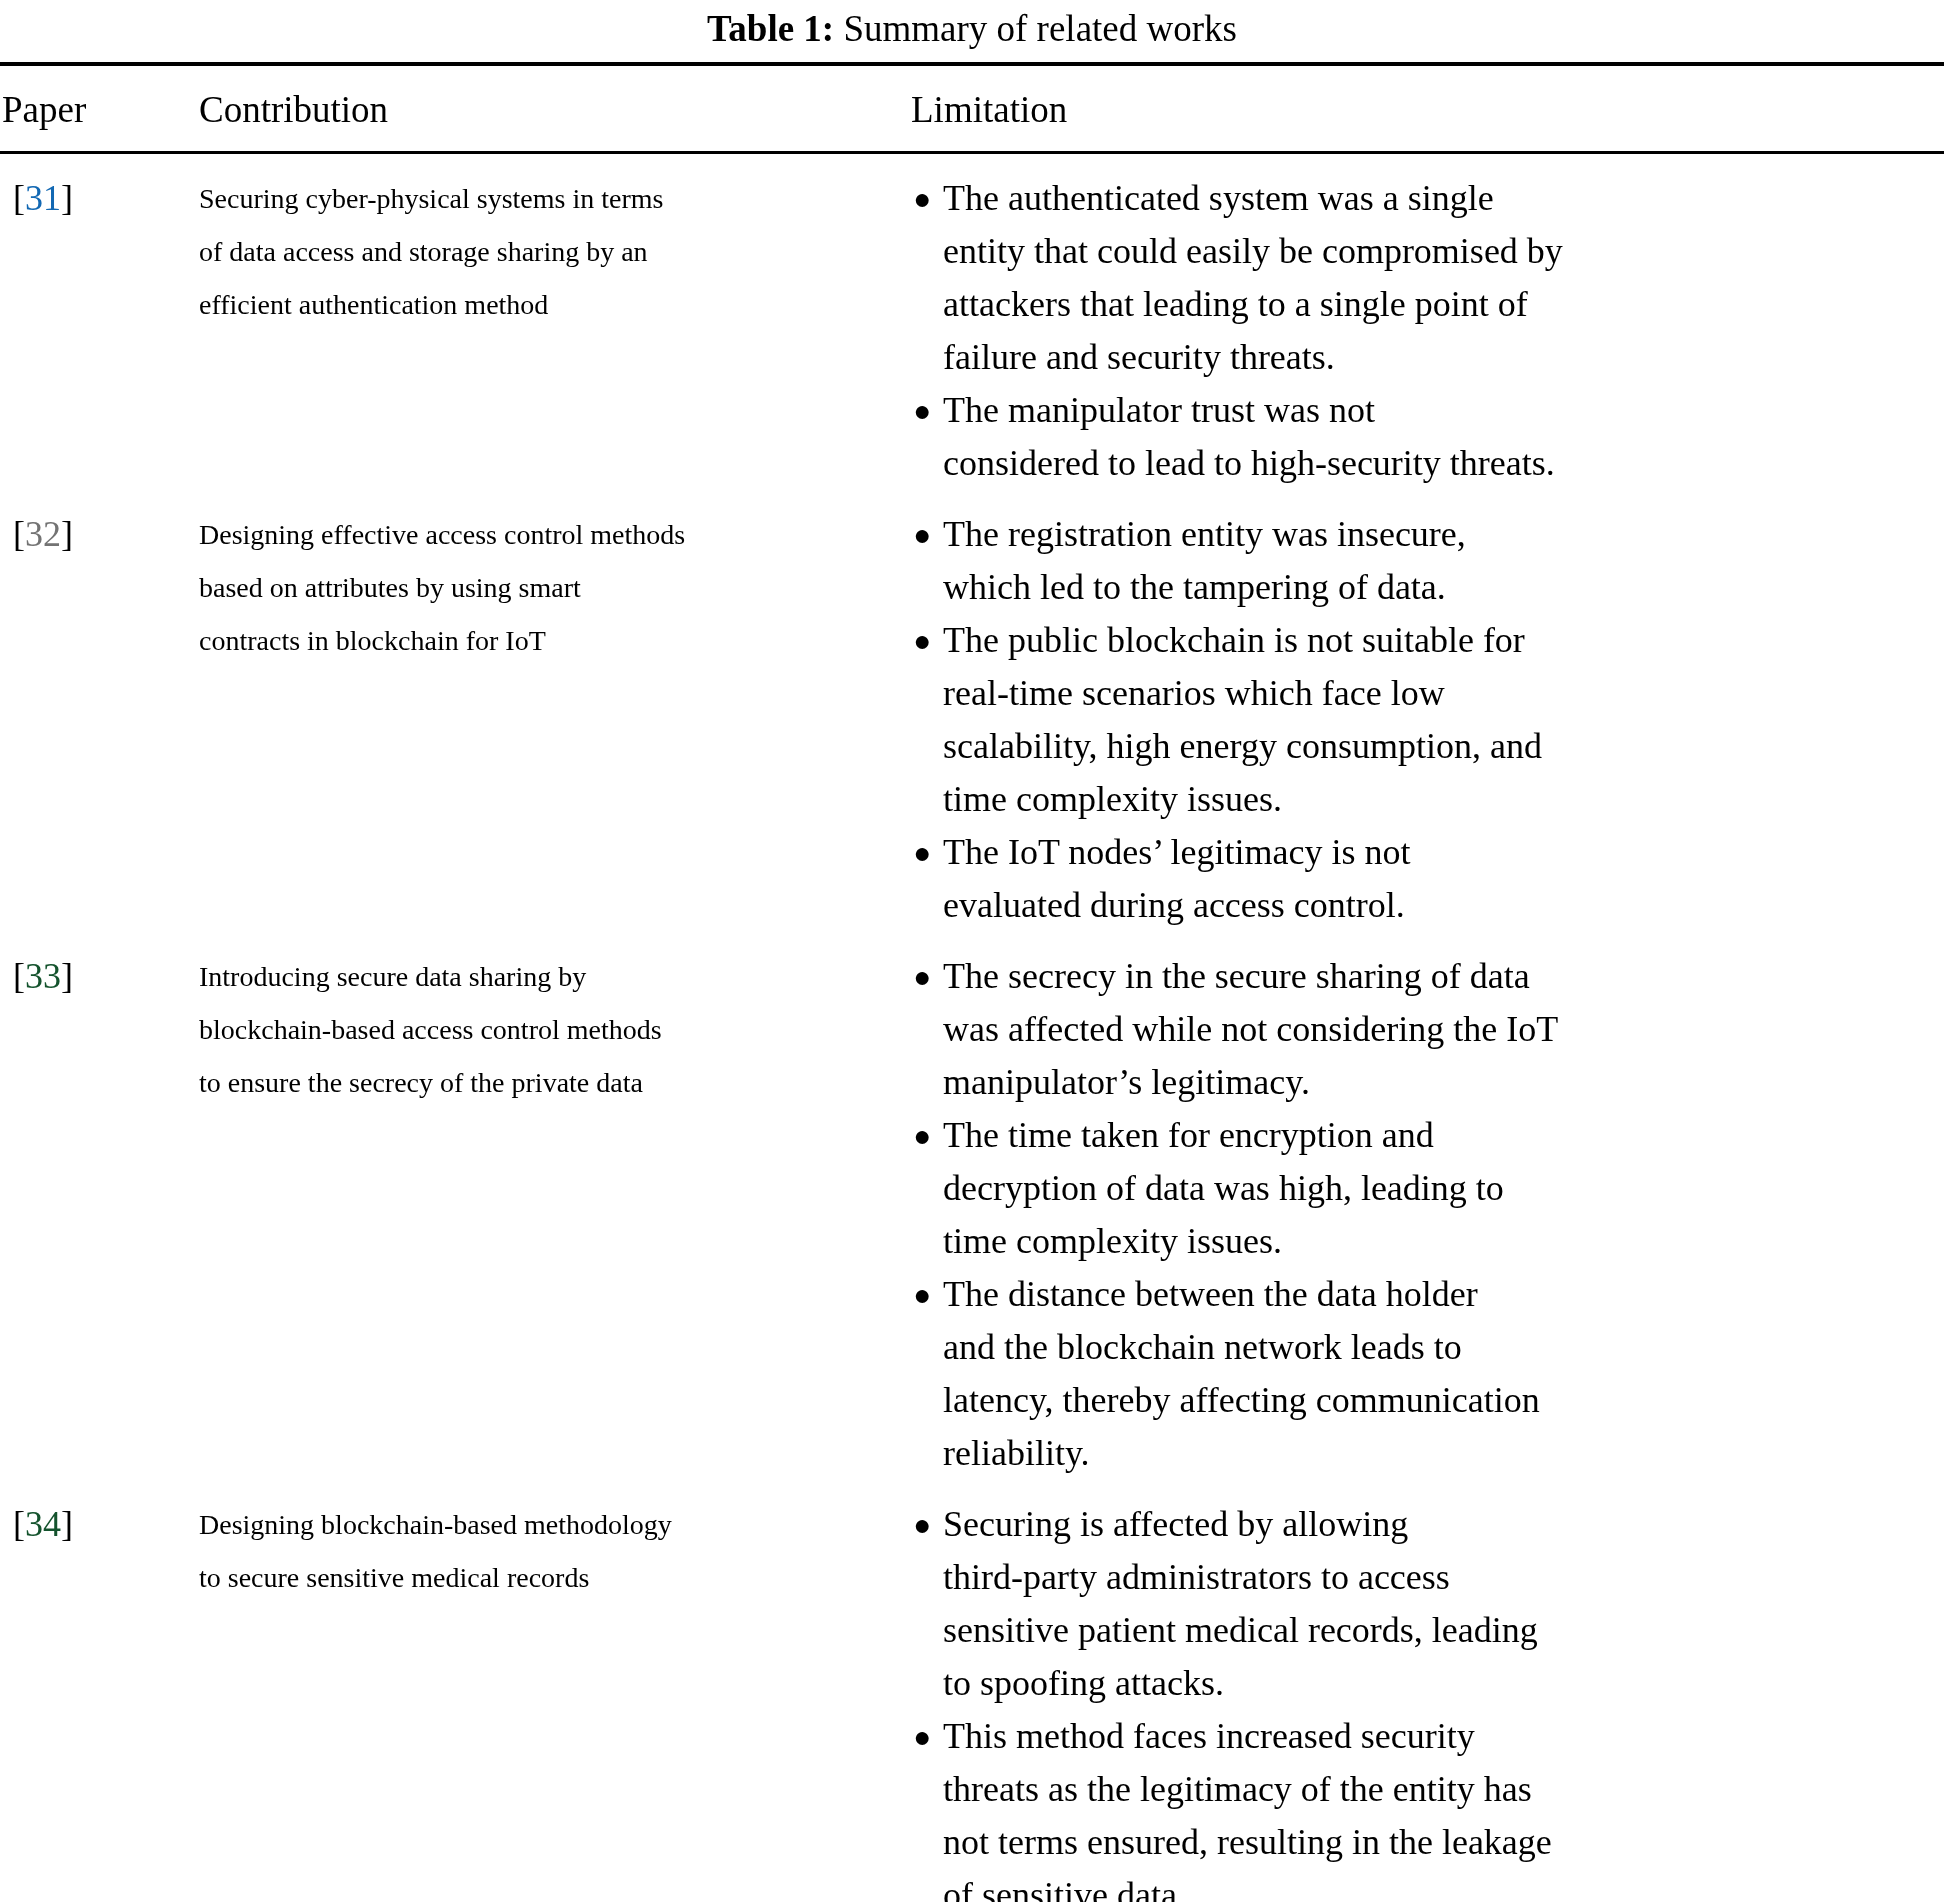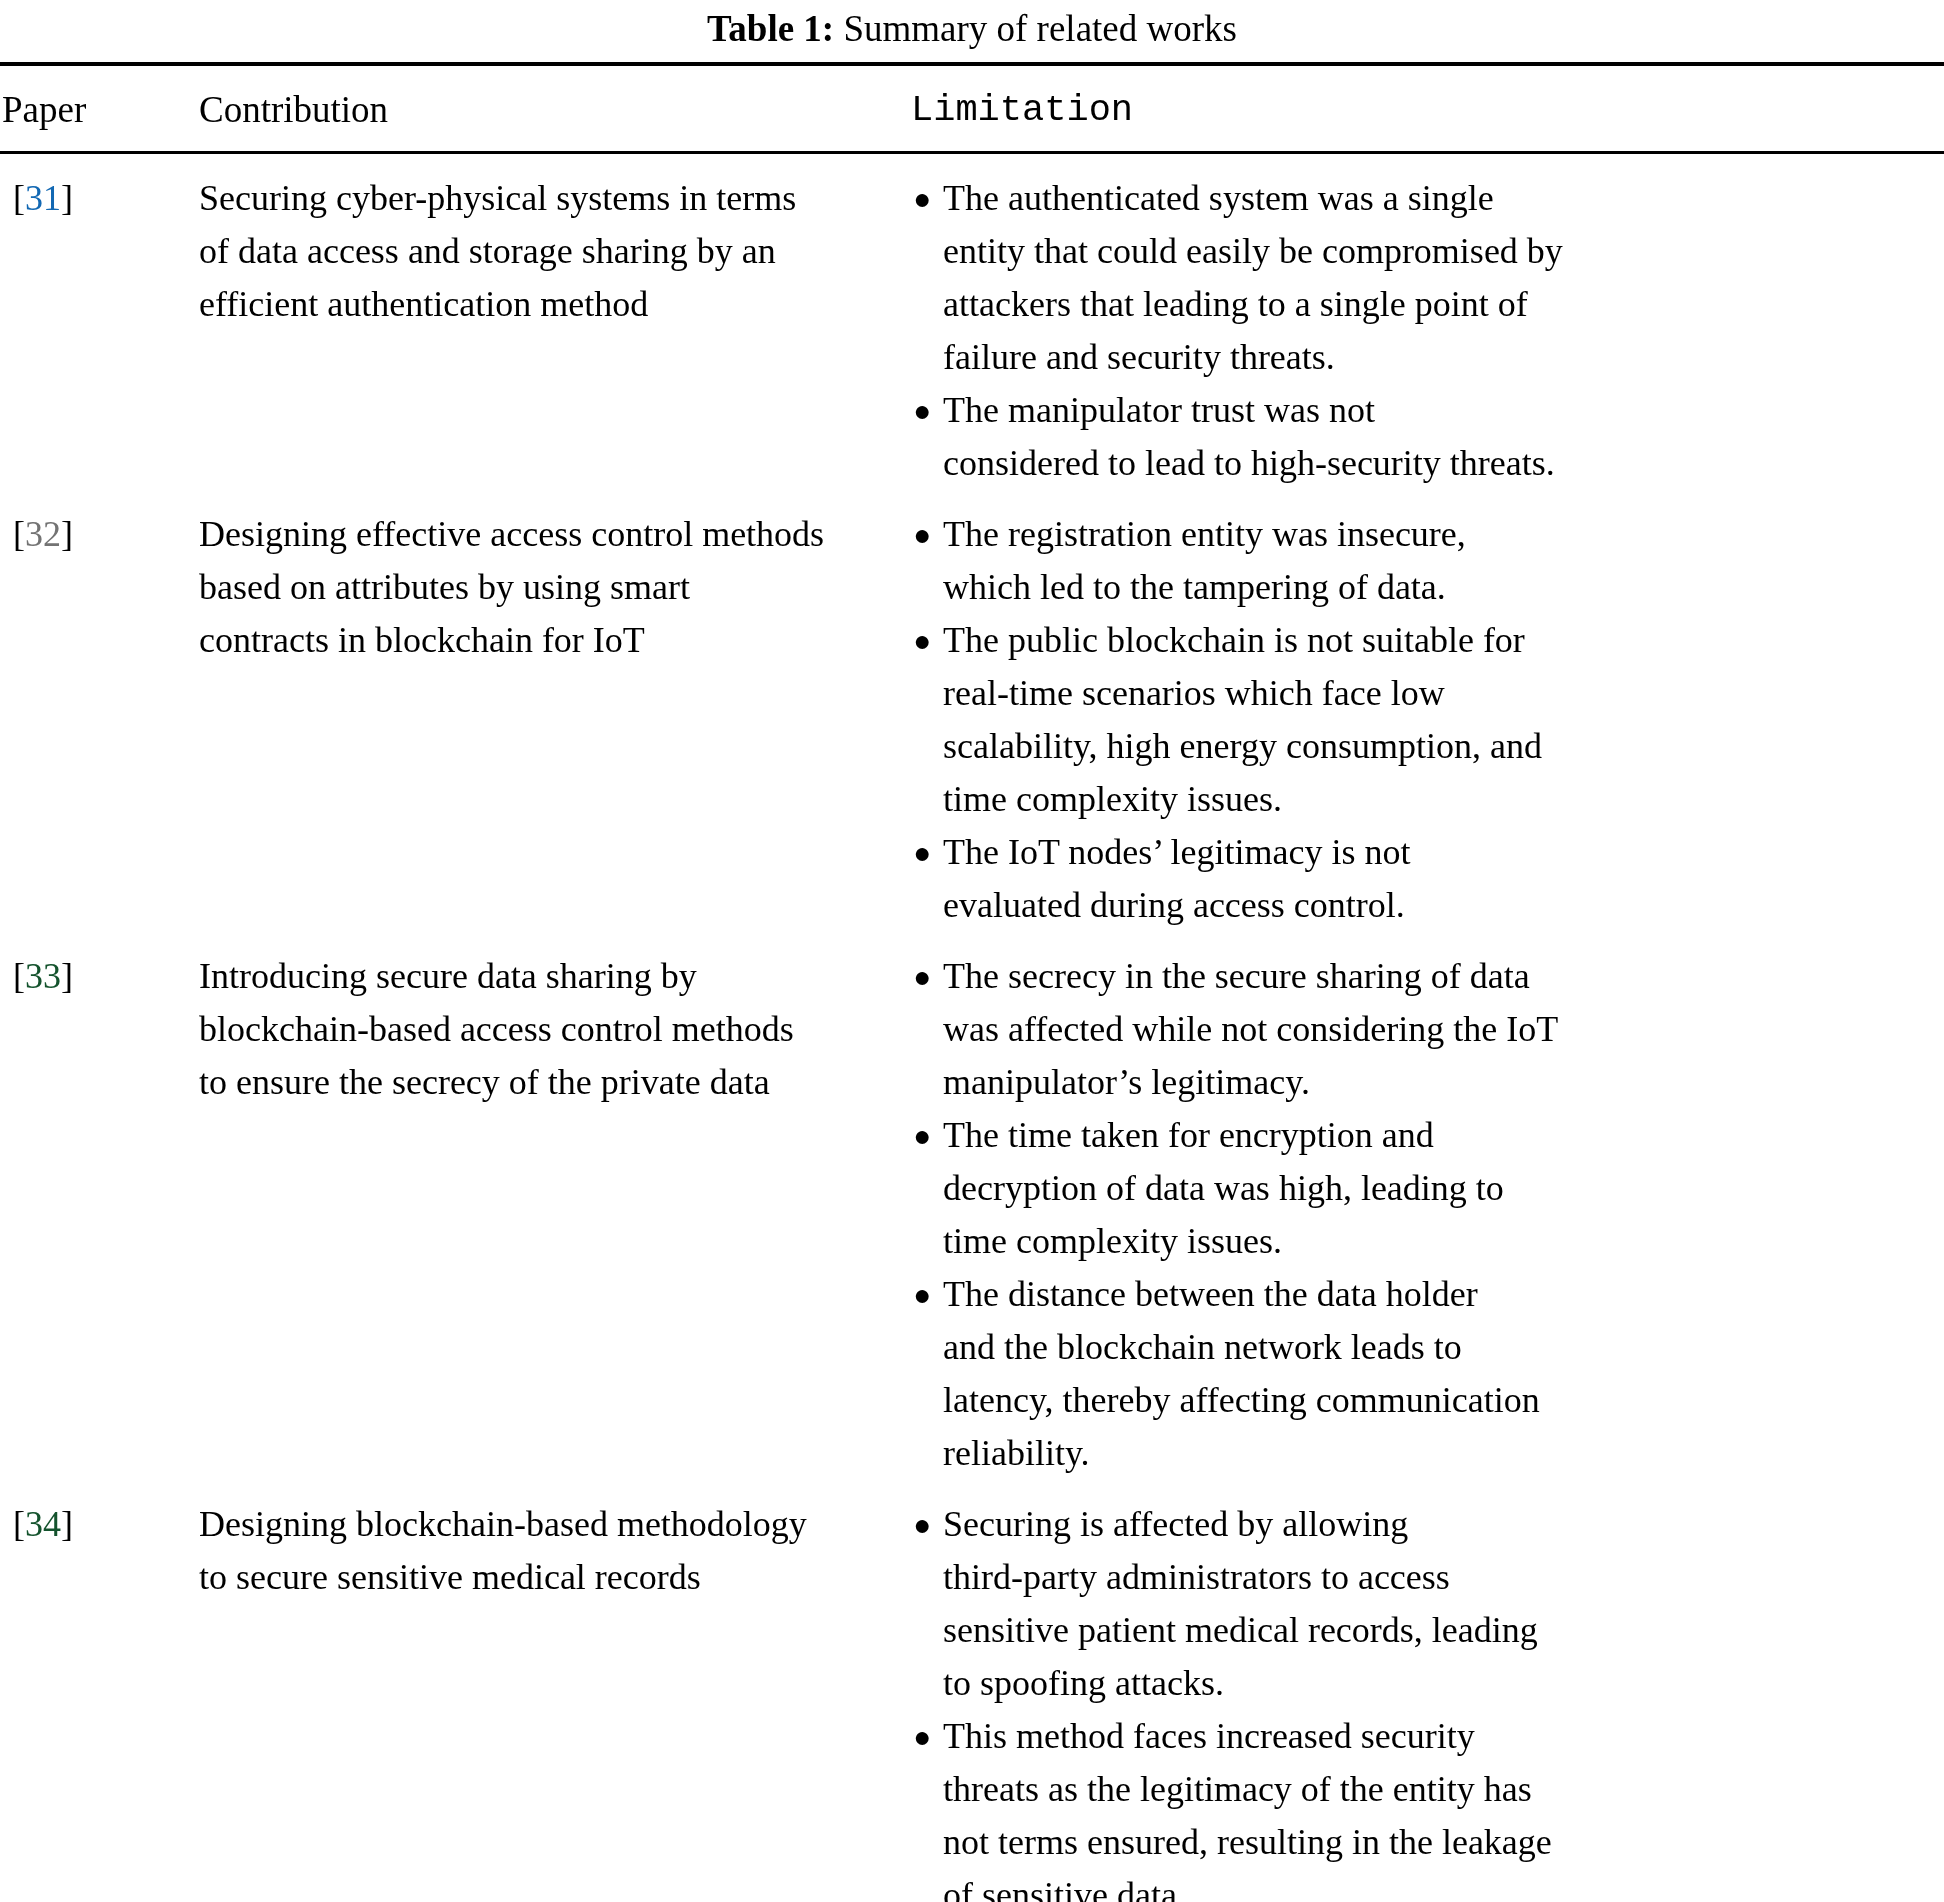--- a/index.html
+++ b/index.html
@@ -60,21 +60,21 @@
 
   .head-row td {
     padding-top: 17px;
     padding-bottom: 16px;
     font-size: 37px;
     line-height: 50px;
   }
   .head-cell { display: block; }
   .head-paper   { padding-left: 2px; }
   .head-contrib { padding-left: 4px; }
-  .head-limit   { padding-left: 14px; font-family: Liberation Mono, monospace; }
+  .head-limit   { padding-left: 14px; }
 
   .body-row td {
     padding-top: 14px;
     padding-bottom: 4px;
   }
   .body-row.first td { padding-top: 16px; }
 
   .paper-cite {
     display: block;
     padding-left: 2px;
@@ -84,21 +84,21 @@
     margin-left: 11px;
   }
   .paper-cite .lnk {
     color: #1268b3;
   }
 
   .contrib-text {
     display: block;
     padding-left: 4px;
     padding-right: 8px;
-    font-size: 36px;
+    font-size: 28px;
     line-height: 53px;
   }
 
   .limit-list {
     display: block;
     padding-left: 14px;
     padding-right: 0px;
     font-size: 36px;
     line-height: 53px;
   }

